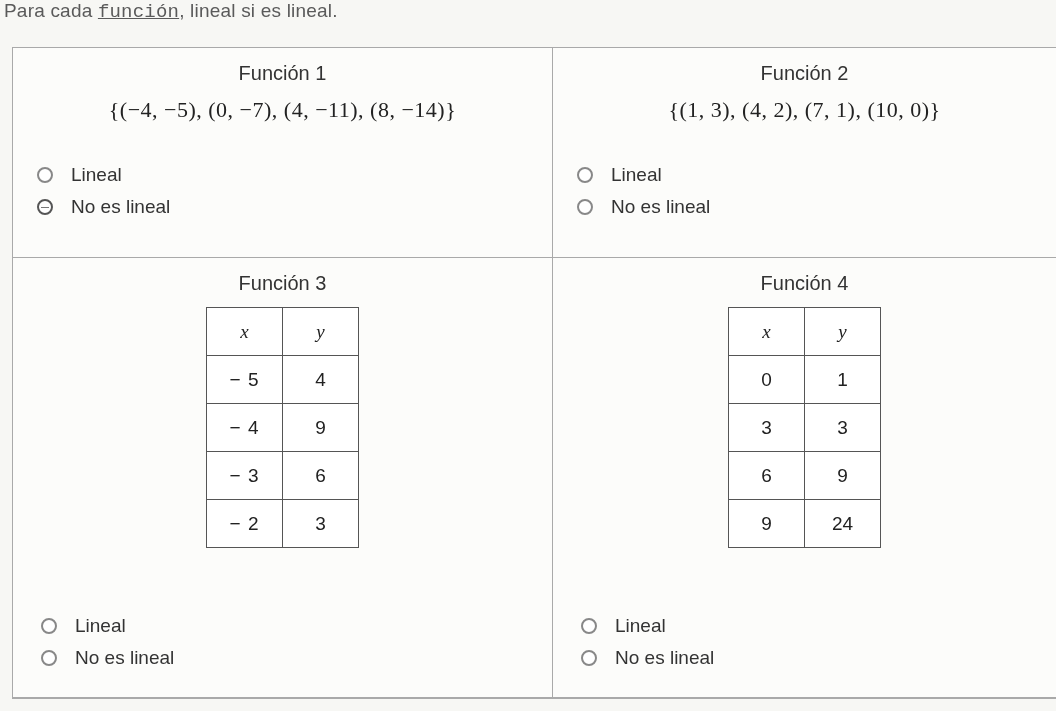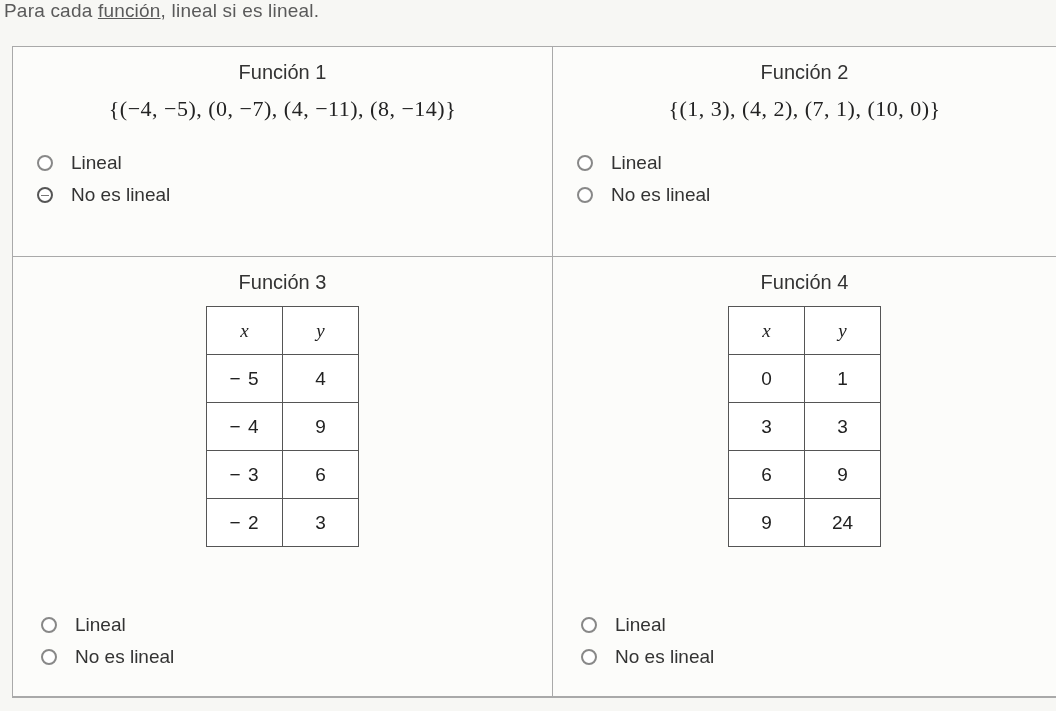--- a/index.html
+++ b/index.html
@@ -15,20 +15,21 @@
   }
   .instruction {
     font-size: 19px;
     color: #5a5a5a;
     padding: 0 0 10px 4px;
     letter-spacing: 0.2px;
   }
   .instruction .link {
     text-decoration: underline;
     color: #5a5a5a;
+    font-family: Liberation Mono, monospace;
   }
   .grid {
     display: grid;
     grid-template-columns: 540px 1fr;
     grid-template-rows: 210px 1fr;
     border: 1px solid #a9a9a9;
     border-right: none;
     margin: 14px 0 0 12px;
     background: #fff;
   }
@@ -45,21 +46,21 @@
     text-align: center;
     font-size: 20px;
     color: #333;
     margin-bottom: 12px;
   }
   .fn-set {
     text-align: center;
     font-size: 22px;
     font-family: "Times New Roman", serif;
     color: #222;
-    margin-bottom: 30px;
+    margin-bottom: 41px;
     letter-spacing: 0.5px;
   }
   .options {
     margin-left: 4px;
   }
   .opt {
     display: flex;
     align-items: center;
     gap: 18px;
     font-size: 19px;

